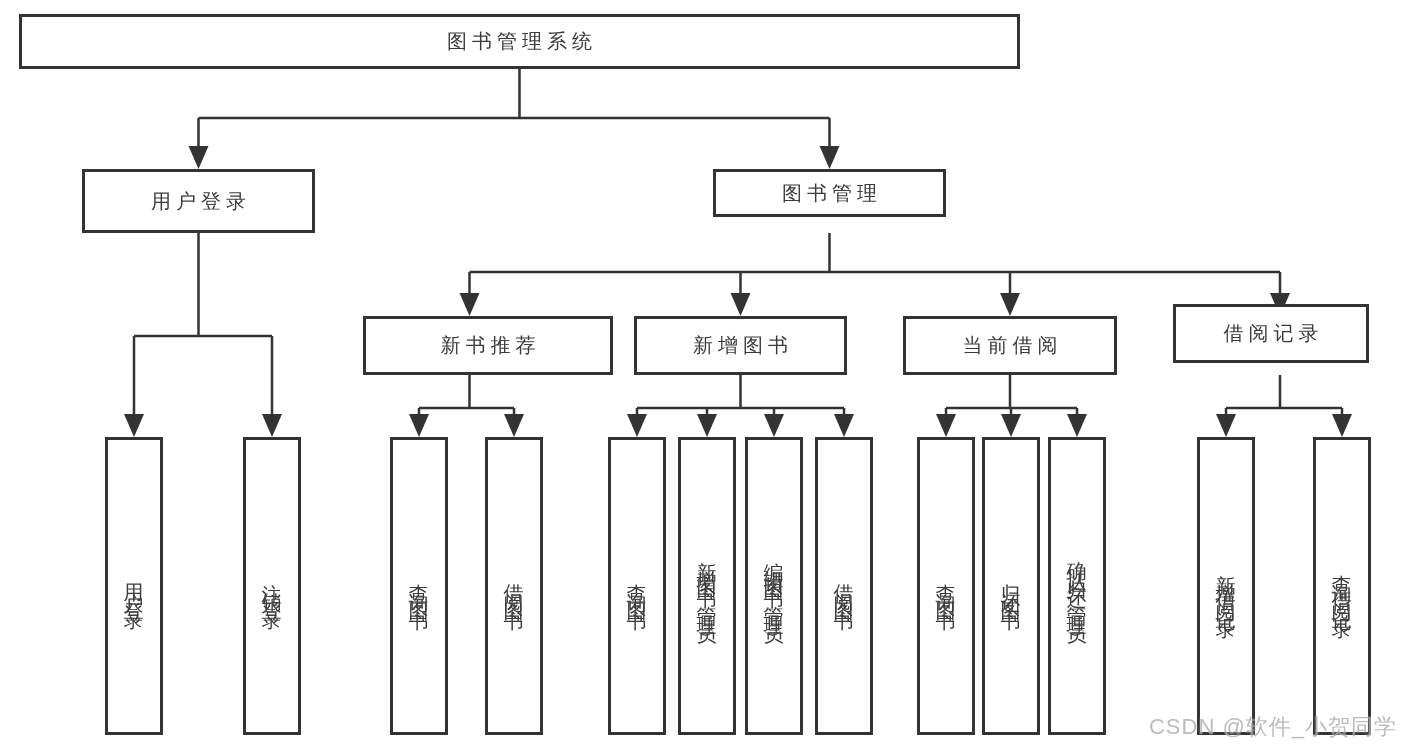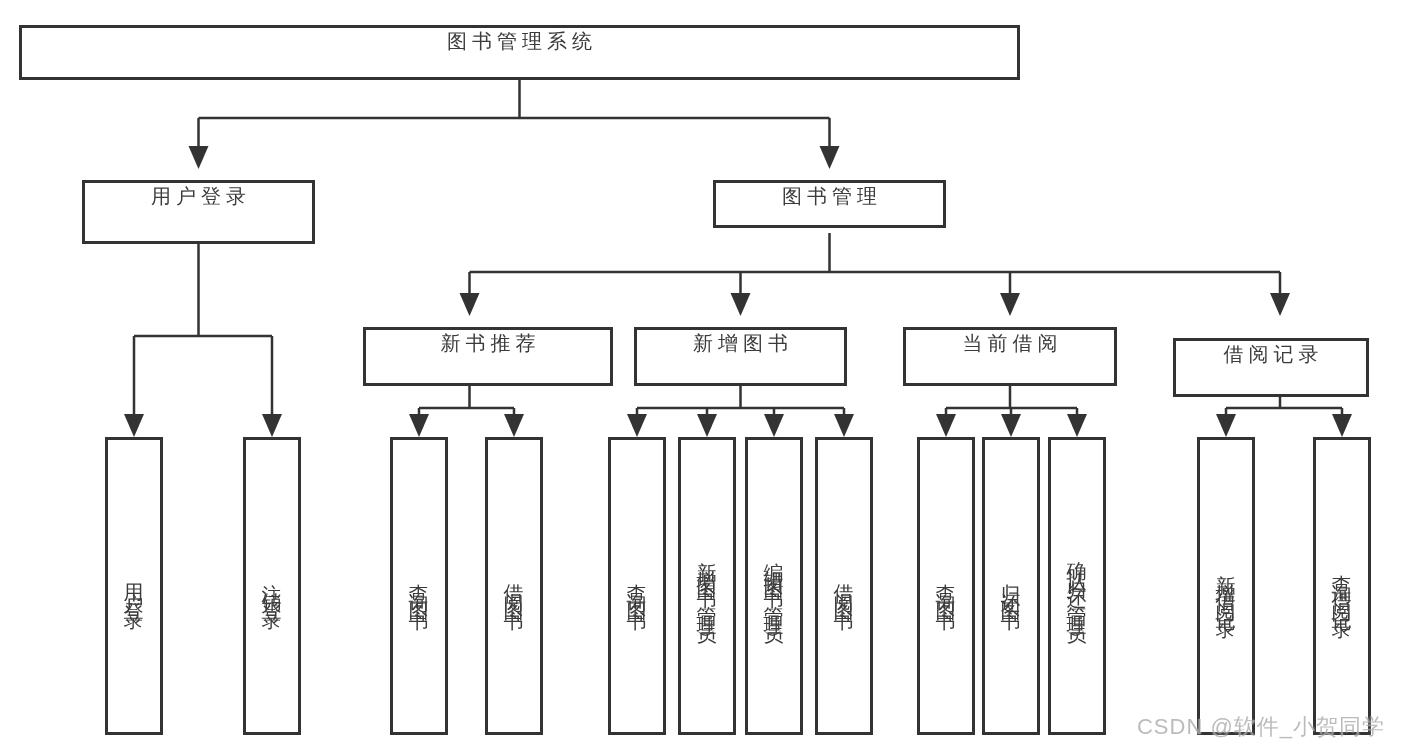--- a/index.html
+++ b/index.html
@@ -11,23 +11,22 @@
     overflow:hidden;
   }
   .wires{position:absolute;left:0;top:0;}
   .wire{fill:none;stroke:#333333;stroke-width:2.5;}
   .head{fill:#333333;stroke:none;}
   .box{
     position:absolute;
     box-sizing:border-box;
     border:3px solid #333333;
     background:#ffffff;
-    display:flex;justify-content:center;
+    display:flex;align-items:center;justify-content:center;
     color:#3b3b3b;
-    margin-top:11px;
   }
   .hlabel{
     font-size:20px;
     letter-spacing:5px;
     text-indent:5px;
     white-space:nowrap;
     color:#3b3b3b;
   }
   .vbox{
     position:absolute;
@@ -41,21 +40,21 @@
     writing-mode:vertical-rl;
     text-orientation:mixed;
     font-size:20px;
     letter-spacing:9px;
     color:#3b3b3b;
     line-height:1;
     white-space:nowrap;
   }
   .watermark{
     position:absolute;
-    right:20px;bottom:5px;
+    right:8px;bottom:5px;
     font-size:22px;
     color:#ababab;
     opacity:0.8;
     letter-spacing:1px;
     text-shadow:0 0 2px #ffffff;
     white-space:nowrap;
   }
 </style>
 </head>
 <body>
@@ -135,21 +134,21 @@
 
   <div class="box" style="left:363px;top:316px;width:250px;height:59px">
     <span class="hlabel">新书推荐</span>
   </div>
   <div class="box" style="left:634px;top:316px;width:213px;height:59px">
     <span class="hlabel">新增图书</span>
   </div>
   <div class="box" style="left:903px;top:316px;width:214px;height:59px">
     <span class="hlabel">当前借阅</span>
   </div>
-  <div class="box" style="left:1173px;top:327px;width:196px;height:59px">
+  <div class="box" style="left:1173px;top:304px;width:196px;height:59px">
     <span class="hlabel">借阅记录</span>
   </div>
 
   <div class="vbox" style="left:105px">
     <span class="vlabel">用户登录</span>
   </div>
   <div class="vbox" style="left:243px">
     <span class="vlabel">注销登录</span>
   </div>
 

